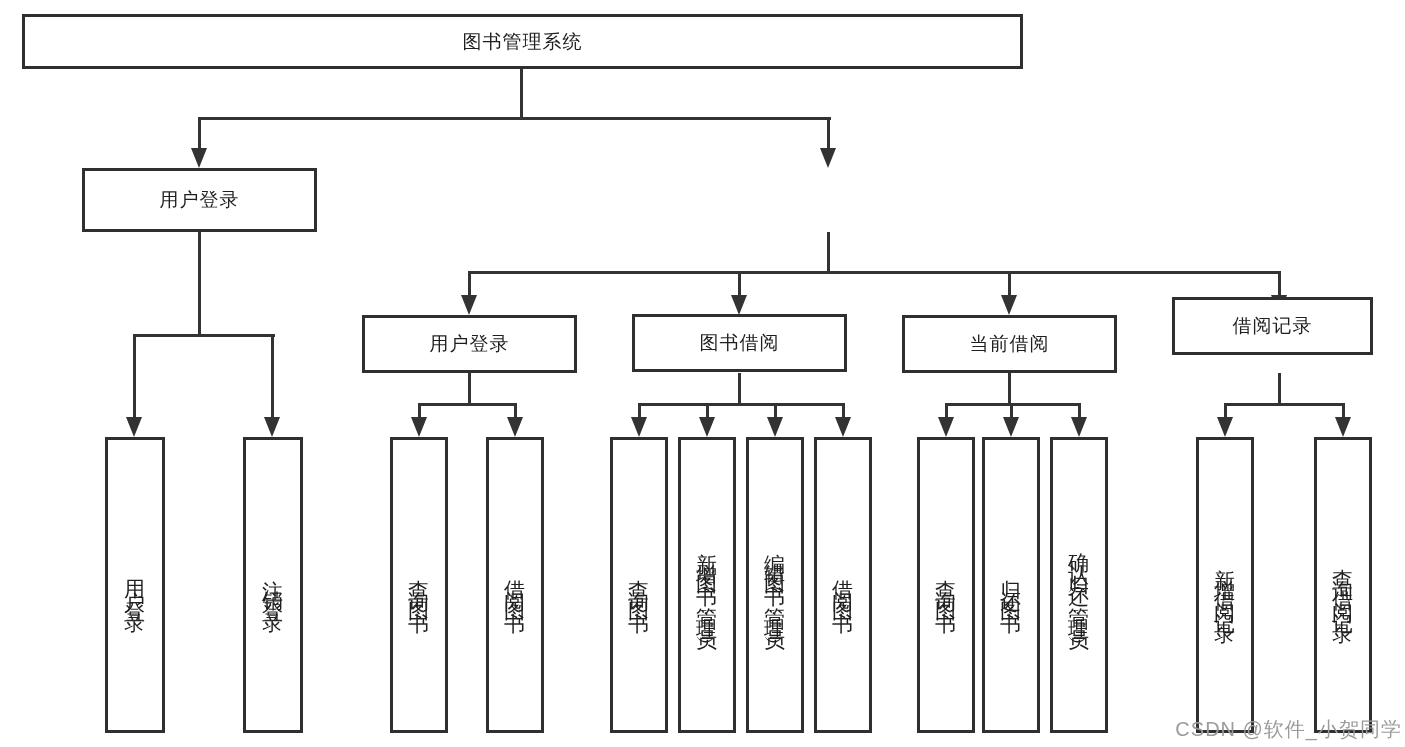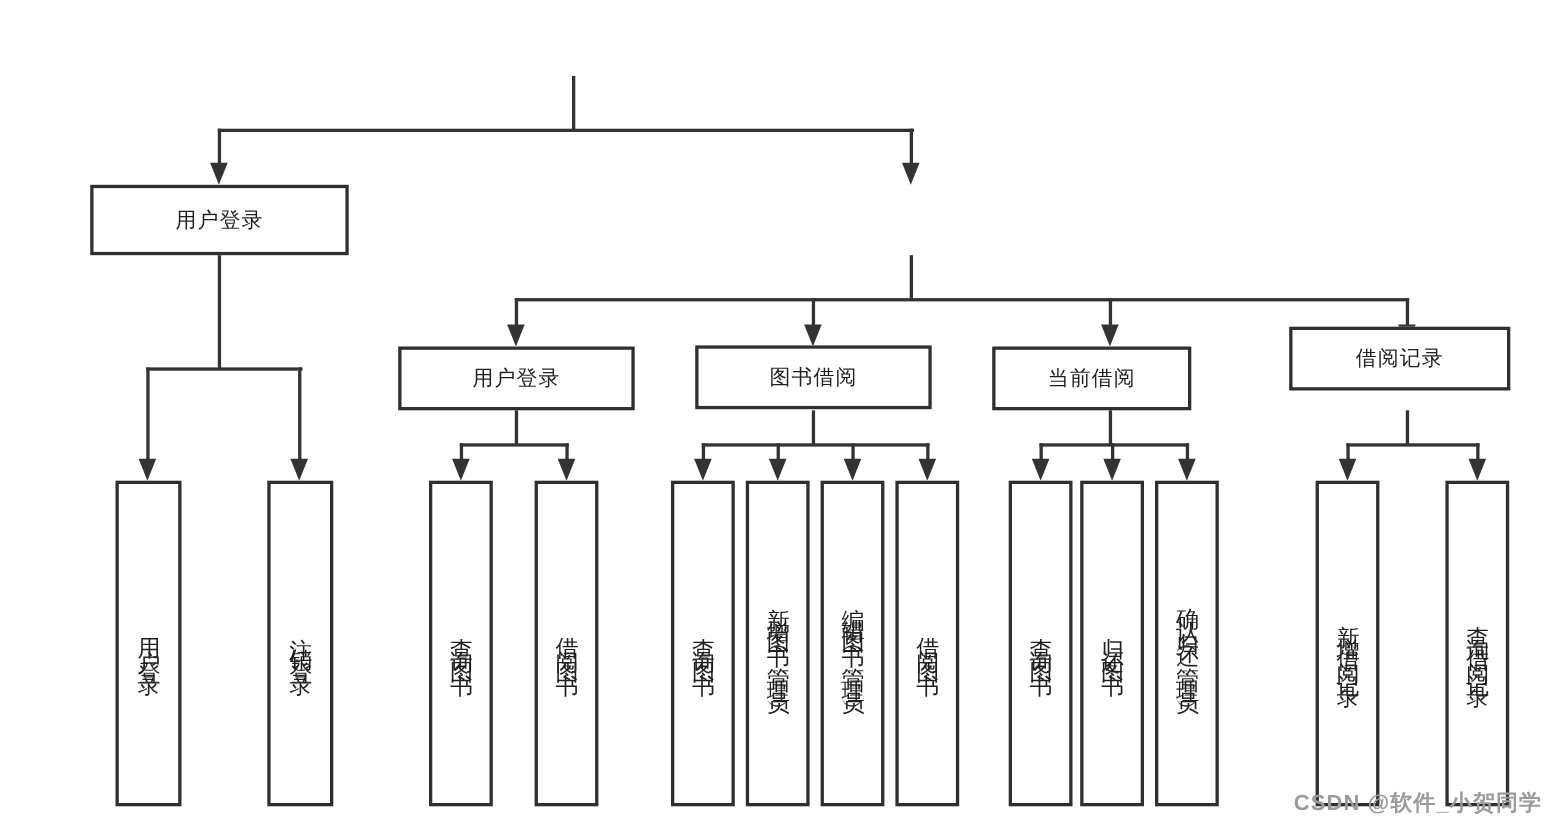--- a/index.html
+++ b/index.html
@@ -36,28 +36,31 @@
     white-space:nowrap;
   }
   .vl{position:absolute;width:3px;background:#333333;}
   .hl{position:absolute;height:3px;background:#333333;}
   .ar{position:absolute;width:0;height:0;
       border-left:8px solid transparent;
       border-right:8px solid transparent;
       border-top:20px solid #333333;}
   .watermark{
     position:absolute;top:716px;right:3px;
-    font-size:20px;color:#9b9b9b;letter-spacing:1px;font-weight:bold;
+    font-size:20px;color:#9b9b9b;letter-spacing:1px;
   }
 </style>
 </head>
 <body>
 
 <div class="canvas">
 
+  <div class="box" style="left:22px;top:14px;width:1001px;height:55px">
+    <span>图书管理系统</span>
+  </div>
 
   <div>
     <div class="vl" style="left:520px;top:69px;height:50px"></div>
     <div class="hl" style="left:198px;top:117px;width:633px"></div>
     <div class="vl" style="left:198px;top:117px;height:33px"></div>
     <div class="ar" style="left:191px;top:148px"></div>
     <div class="vl" style="left:827px;top:117px;height:33px"></div>
     <div class="ar" style="left:820px;top:148px"></div>
   </div>
 
@@ -86,21 +89,21 @@
     <div class="vl" style="left:1278px;top:271px;height:26px"></div>
     <div class="ar" style="left:1271px;top:295px"></div>
   </div>
 
   <div class="box" style="left:362px;top:315px;width:215px;height:58px">
     <span>用户登录</span>
   </div>
   <div class="box" style="left:632px;top:314px;width:215px;height:58px">
     <span>图书借阅</span>
   </div>
-  <div class="box" style="left:902px;top:315px;width:181px;height:58px">
+  <div class="box" style="left:902px;top:315px;width:215px;height:58px">
     <span>当前借阅</span>
   </div>
   <div class="box" style="left:1172px;top:297px;width:201px;height:58px">
     <span>借阅记录</span>
   </div>
 
   <div>
     <div class="vl" style="left:468px;top:373px;height:32px"></div>
     <div class="hl" style="left:418px;top:403px;width:99px"></div>
     <div class="vl" style="left:418px;top:403px;height:16px"></div>

